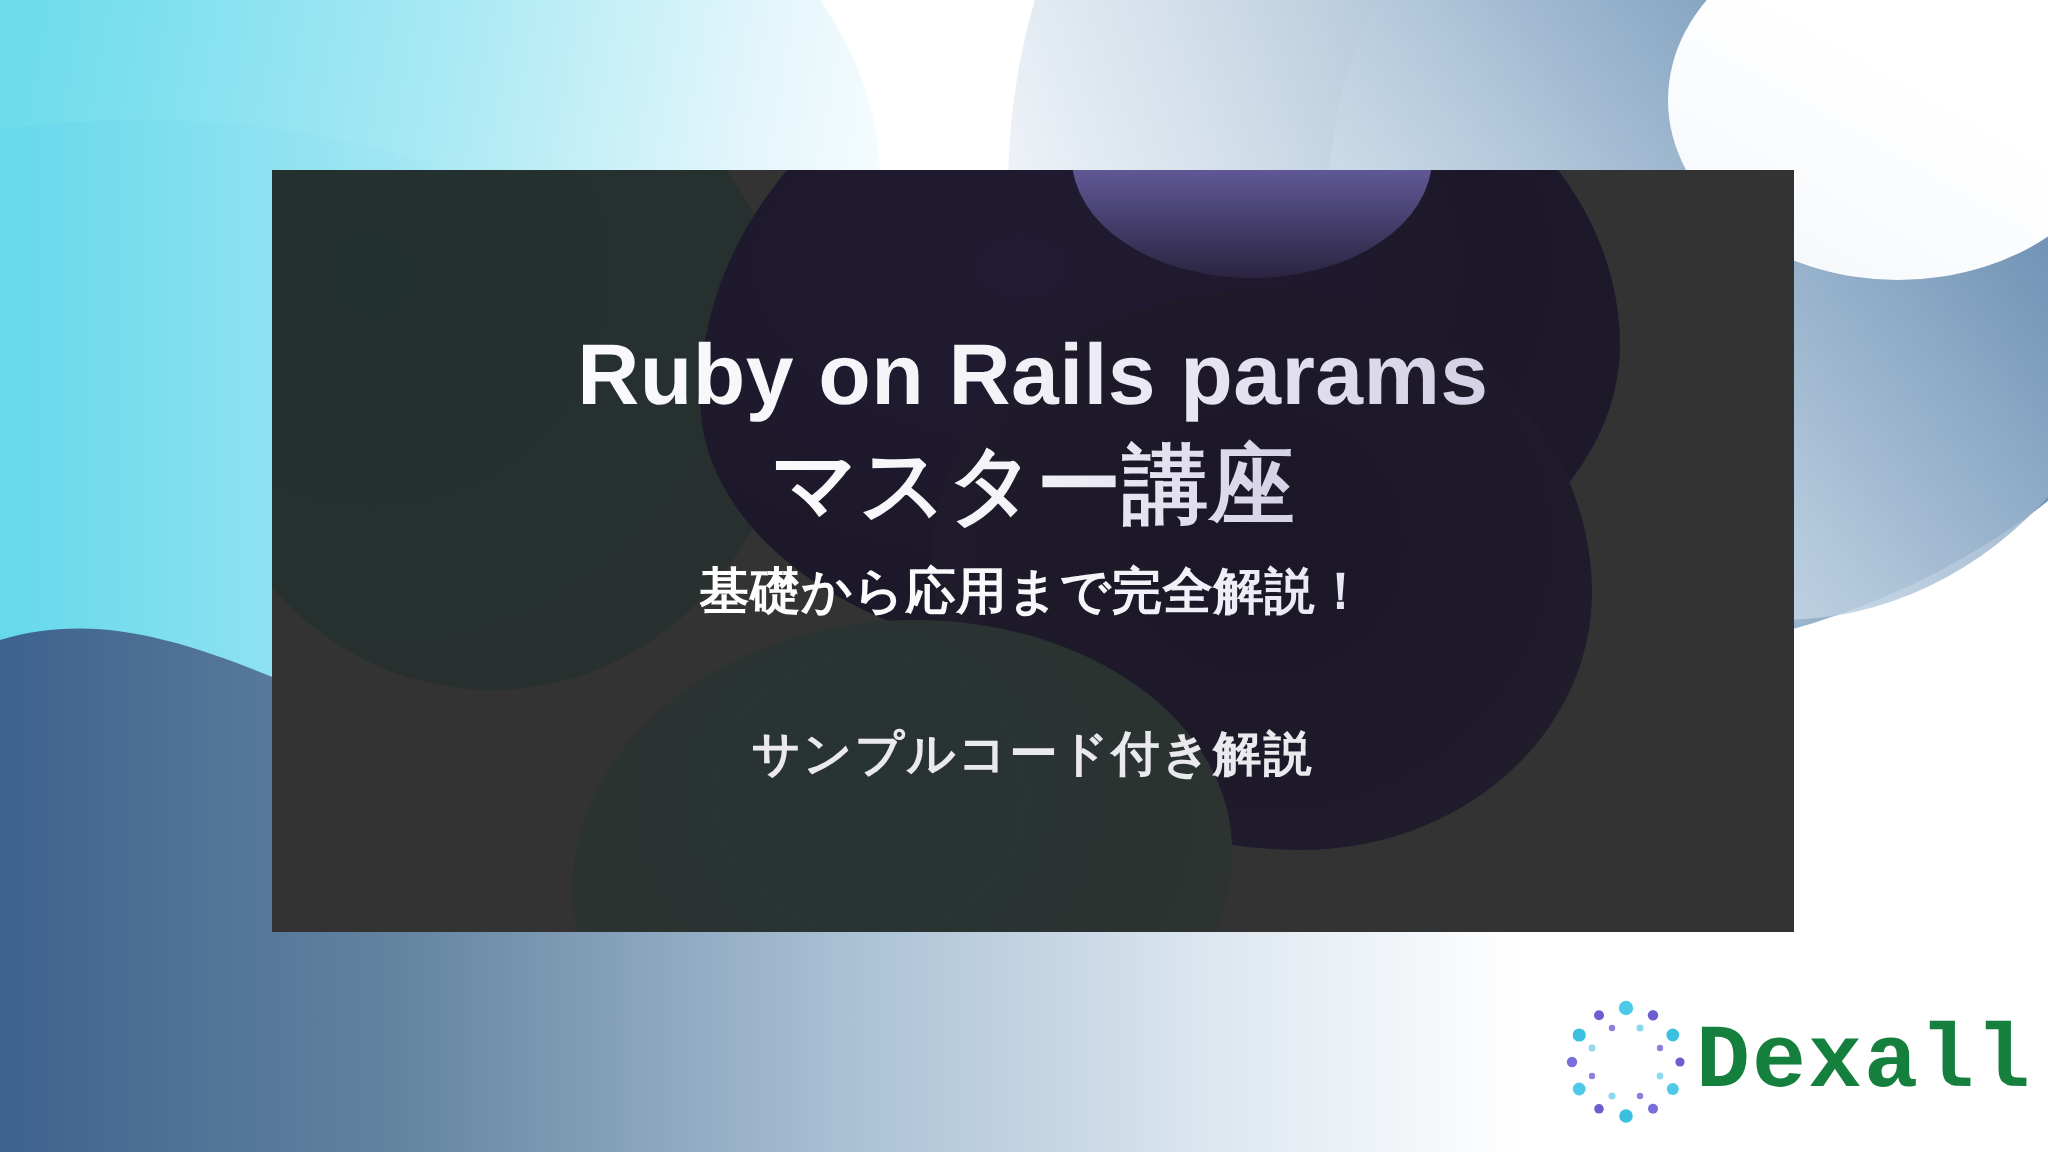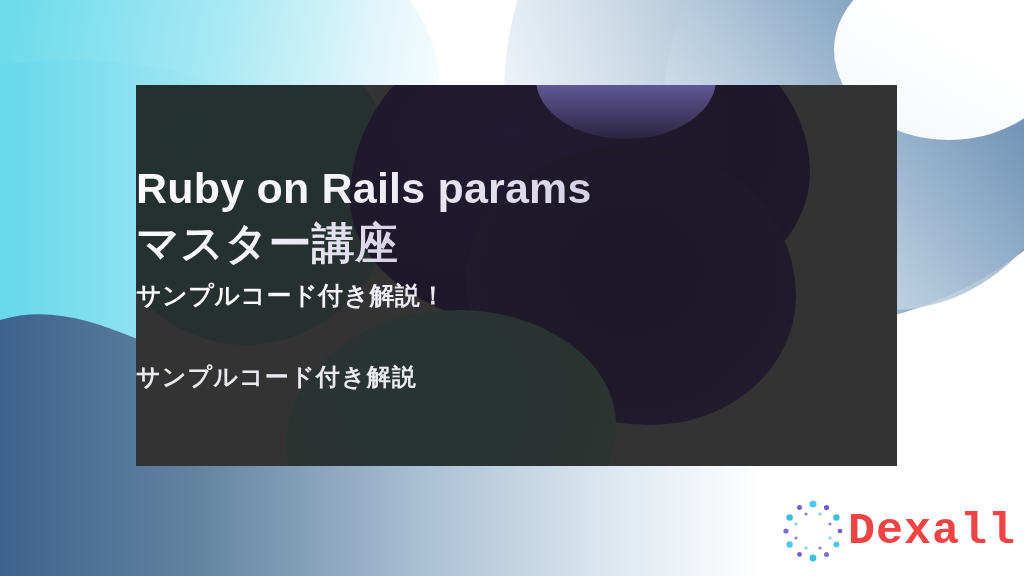--- a/index.html
+++ b/index.html
@@ -100,21 +100,21 @@
     background:linear-gradient(180deg,#8d84c4 0%,#6c63a8 45%,#2a2440 100%);
   }
 
   
   .card-content{
     position:relative;
     z-index:5;
     width:100%; height:100%;
     display:flex;
     flex-direction:column;
-    align-items:flex-start;
+    align-items:center;
     padding-top:76px;
     border-radius:27px;
   }
   .title-line{
     font-size:43px;
     font-weight:bold;
     line-height:1.28;
     letter-spacing:.2px;
     text-align:center;
     background:linear-gradient(90deg,#fafafc 0%,#f4f3f8 45%,#e2dfee 78%,#d5d1e6 100%);
@@ -159,21 +159,21 @@
   .logo-mark{
     width:66px; height:66px;
     flex:0 0 66px;
     position:relative;
   }
   .logo-text{
     font-family:"Liberation Mono","DejaVu Sans Mono",monospace;
     font-size:45px;
     font-weight:bold;
     letter-spacing:1px;
-    color:#ef4444;
+    color:#15803d;
     line-height:1;
     margin-left:2px;
   }
 </style>
 </head>
 <body>
 
 <div class="bg-layer">
   <div class="blob-cyan"></div>
   <div class="blob-cyan-2"></div>
@@ -198,21 +198,21 @@
 <div class="card">
   <div class="card-blob-teal"></div>
   <div class="card-blob-purple"></div>
   <div class="card-blob-purple2"></div>
   <div class="card-blob-teal2"></div>
   <div class="card-edge-violet"></div>
 
   <div class="card-content">
     <div class="title-line">Ruby on Rails params</div>
     <div class="title-line">マスター講座</div>
-    <div class="subtitle">サンプルコード付き解説！</div>
+    <div class="subtitle">基礎から応用まで完全解説！</div>
     <div class="tagline">サンプルコード付き解説</div>
   </div>
 </div>
 
 <div class="logo">
   <div class="logo-mark">
     <svg viewBox="0 0 66 66" width="66" height="66">
       <g>
         <circle cx="33" cy="6" r="3.6" fill="#4ec9e8"></circle>
         <circle cx="46.5" cy="9.6" r="2.6" fill="#6b5fd0"></circle>

